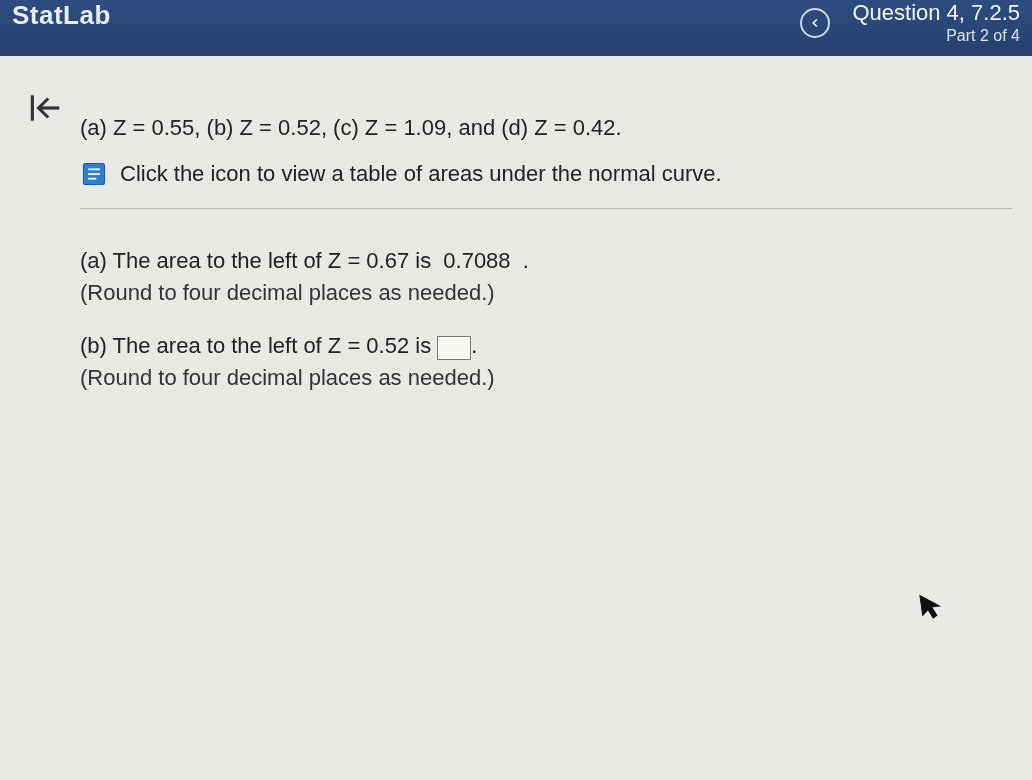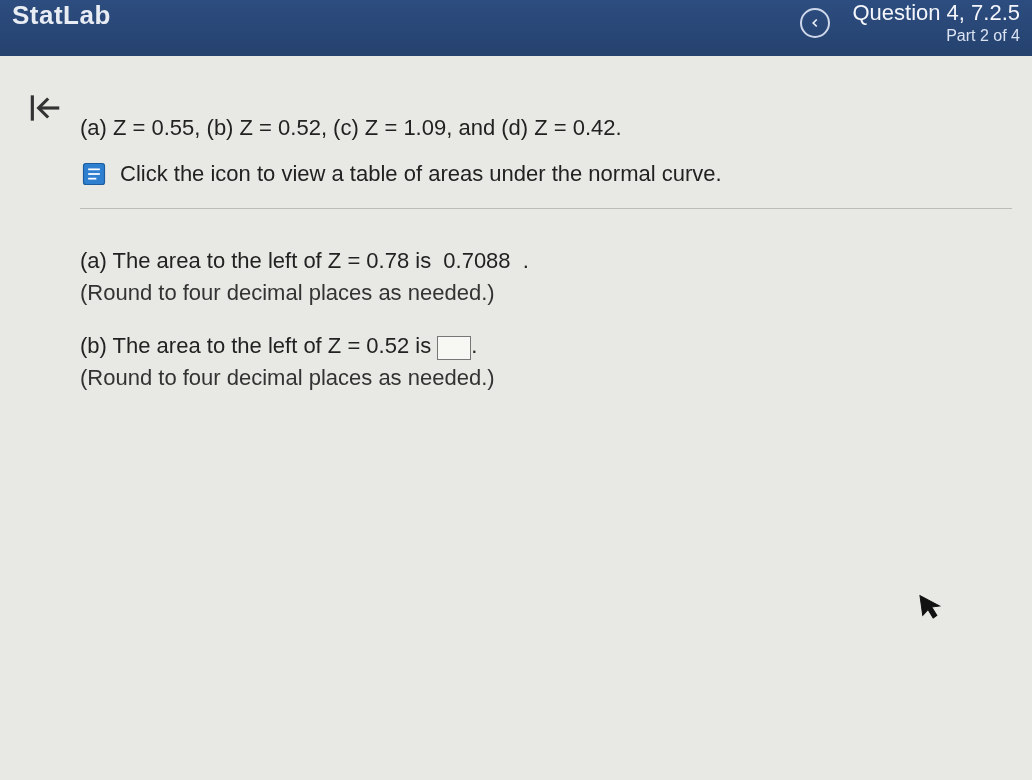--- a/index.html
+++ b/index.html
@@ -156,21 +156,21 @@
           <line x1="7" y1="12" x2="17" y2="12" stroke="#fff" stroke-width="1.5"></line>
           <line x1="7" y1="16" x2="14" y2="16" stroke="#fff" stroke-width="1.5"></line>
         </svg>
       </span>
       <span>Click the icon to view a table of areas under the normal curve.</span>
     </div>
 
     <hr class="divider">
 
     <div class="answer-block">
-      <span>(a) The area to the left of Z = 0.78 is </span><span class="filled-answer">0.7088</span><span> .</span>
+      <span>(a) The area to the left of Z = 0.67 is </span><span class="filled-answer">0.7088</span><span> .</span>
       <div class="hint">(Round to four decimal places as needed.)</div>
     </div>
 
     <div class="answer-block">
       <span>(b) The area to the left of Z = 0.52 is </span><input class="blank-input" type="text" value="" style=""><span>.</span>
       <div class="hint">(Round to four decimal places as needed.)</div>
     </div>
   </div>
 </div>
 

